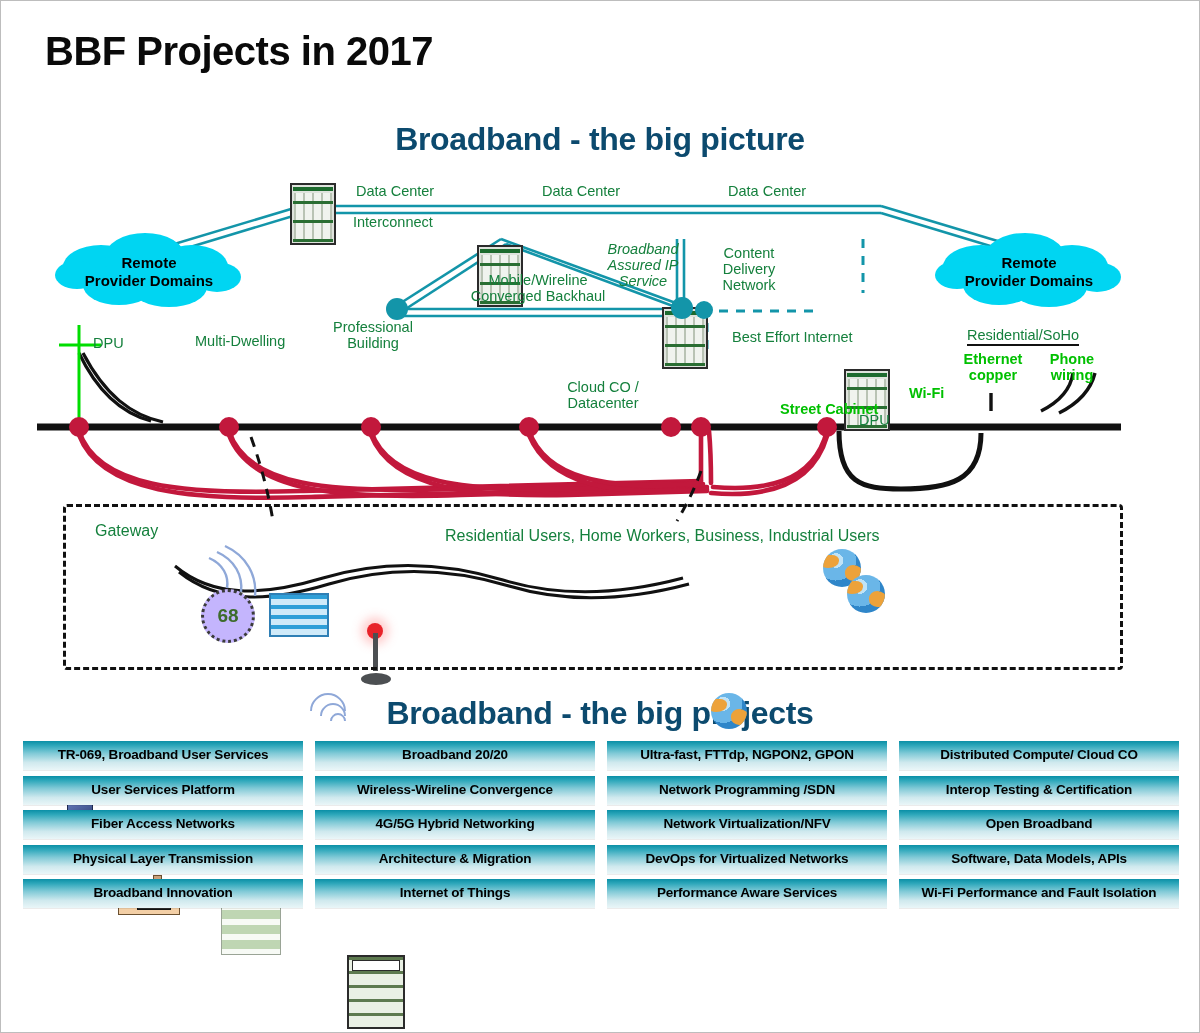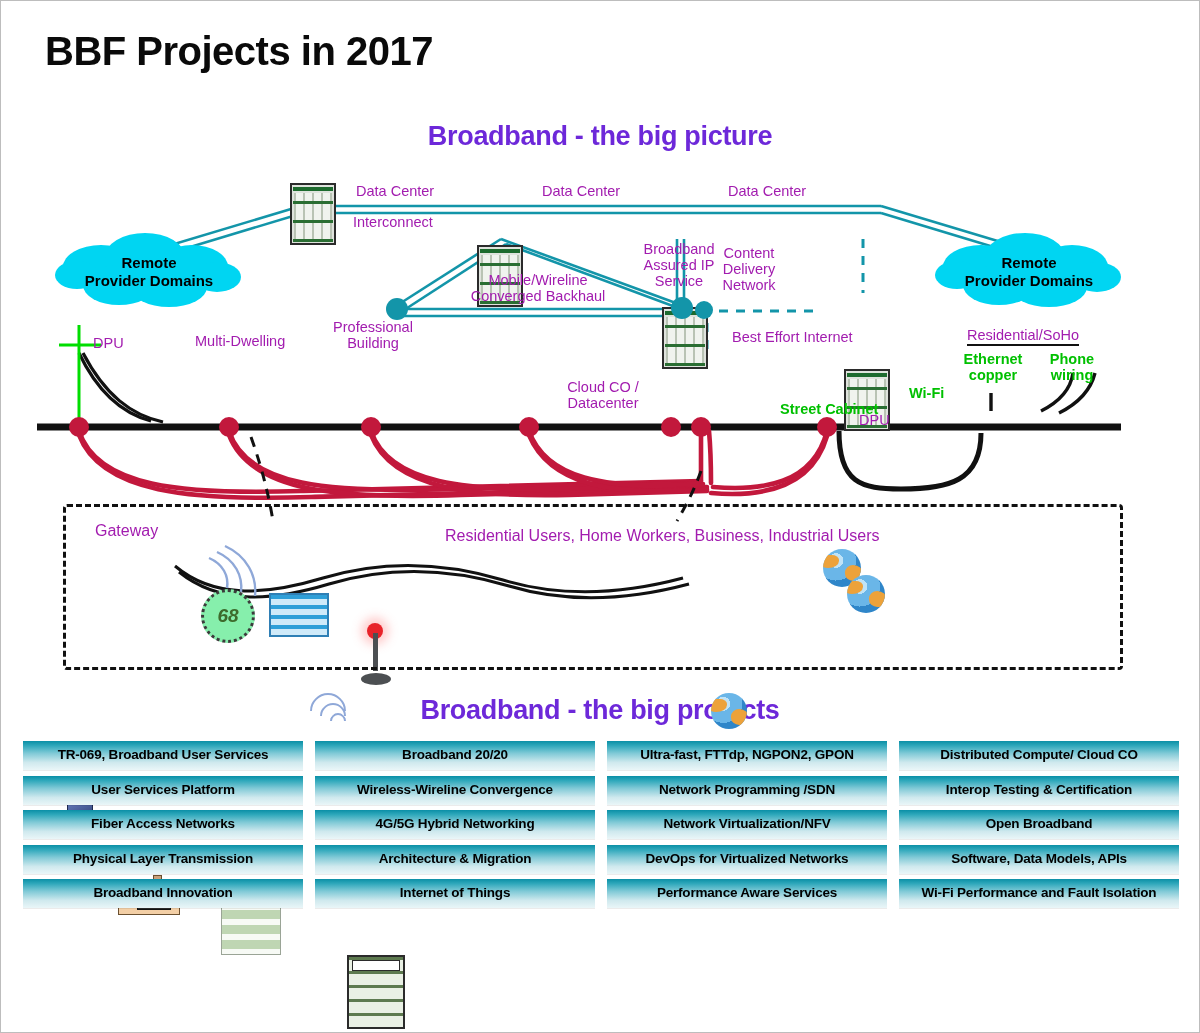--- a/index.html
+++ b/index.html
@@ -13,27 +13,27 @@
     position:absolute;left:0;top:0;width:1200px;height:1033px;
     box-sizing:border-box;border:1px solid #bdbdbd;background:#fff;
   }
   .abs{position:absolute;}
   
   #main-title{
     left:44px;top:28px;font-size:40px;font-weight:700;letter-spacing:-0.5px;
     color:#0a0a0a;
   }
   .section-title{
-    font-size:27px;font-weight:700;color:#6d28d9;text-align:center;width:100%;
+    font-size:32px;font-weight:700;color:#0c4a6e;text-align:center;width:100%;
     letter-spacing:-0.3px;
   }
   #picture-title{left:0;top:120px;}
   #projects-title{left:0;top:694px;}
   
-  .lbl{font-size:14.5px;color:#a21caf;line-height:1.12;white-space:pre-line;}
+  .lbl{font-size:14.5px;color:#15803d;line-height:1.12;white-space:pre-line;}
   .lbl.c{text-align:center;}
   .lbl.green{color:#00c000;font-weight:600;}
   .lbl.s16{font-size:16px;}
   
   .cloud{width:200px;height:78px;}
   .cloud-text{
     position:absolute;left:0;top:0;width:100%;height:100%;
     display:flex;flex-direction:column;align-items:center;justify-content:center;
     font-size:15px;font-weight:700;color:#000;line-height:1.18;text-align:center;
     pointer-events:none;
@@ -90,23 +90,23 @@
     position:relative;overflow:hidden;}
   .globe:before{content:"";position:absolute;left:-4px;top:6px;width:20px;height:13px;background:#eda23a;border-radius:50% 40% 60% 50%;}
   .globe:after{content:"";position:absolute;right:-2px;top:16px;width:18px;height:16px;background:#eda23a;border-radius:50% 60% 40% 50%;}
   
   .wifi{position:relative;width:42px;height:38px;}
   .wifi i{position:absolute;left:0;bottom:0;border:2px solid #8fa8d8;border-radius:50%;
     border-right-color:transparent;border-bottom-color:transparent;transform:rotate(45deg);}
   .wifi i:nth-child(1){width:12px;height:12px;}
   .wifi i:nth-child(2){width:22px;height:22px;}
   .wifi i:nth-child(3){width:32px;height:32px;}
-  .thermo{width:48px;height:48px;border-radius:50%;background:#86efac;
+  .thermo{width:48px;height:48px;border-radius:50%;background:#c4b5fd;
     border:3px dotted #3b3b3b;display:flex;align-items:center;justify-content:center;
-    font-size:19px;font-weight:700;color:#3d6b2c;font-style:italic;}
+    font-size:19px;font-weight:700;color:#3d6b2c;}
   .water{width:60px;height:44px;background:#8ecbf0;border:2px solid #2f7fb5;box-sizing:border-box;
     background-image:repeating-linear-gradient(to bottom,#2f9fd8 0 4px,#cfeaf9 4px 10px);}
   
   .mast{width:44px;height:62px;position:relative;}
   .mast .pole{position:absolute;left:20px;top:10px;width:5px;height:38px;background:#4c4f52;}
   .mast .base{position:absolute;left:8px;bottom:0;width:30px;height:12px;border-radius:50%;background:#4c4f52;}
   .mast .red{position:absolute;left:14px;top:0;width:16px;height:16px;border-radius:50%;background:#e8232a;
     box-shadow:0 0 10px 6px rgba(255,120,120,.35);}
   .dpu-box{width:22px;height:22px;position:relative;
     background:linear-gradient(150deg,#6f86c9,#2e3f74);border:1px solid #1d2a4e;}
@@ -248,21 +248,21 @@
       <div class="bars"></div>
     </div>
 
   <div class="abs lbl" style="left:355px;top:182px;">Data Center</div>
   <div class="abs lbl" style="left:541px;top:182px;">Data Center</div>
   <div class="abs lbl" style="left:727px;top:182px;">Data Center</div>
   <div class="abs lbl" style="left:352px;top:213px;">Interconnect</div>
 
   <div class="abs lbl c" style="left:462px;top:271px;width:150px;">Mobile/Wireline
 Converged Backhaul</div>
-  <div class="abs lbl c" style="left:630px;top:240px;width:96px;">Broadband
+  <div class="abs lbl c" style="left:594px;top:240px;width:96px;font-style:italic;">Broadband
 Assured IP
 Service</div>
   <div class="abs lbl c" style="left:708px;top:244px;width:80px;">Content
 Delivery
 Network</div>
   <div class="abs lbl" style="left:731px;top:328px;">Best Effort Internet</div>
 
   <div class="abs tnode" style="left:385px;top:297px;"></div>
   <div class="abs tnode" style="left:670px;top:296px;"></div>
   <div class="abs tnode" style="left:694px;top:300px;width:18px;height:18px;"></div>

